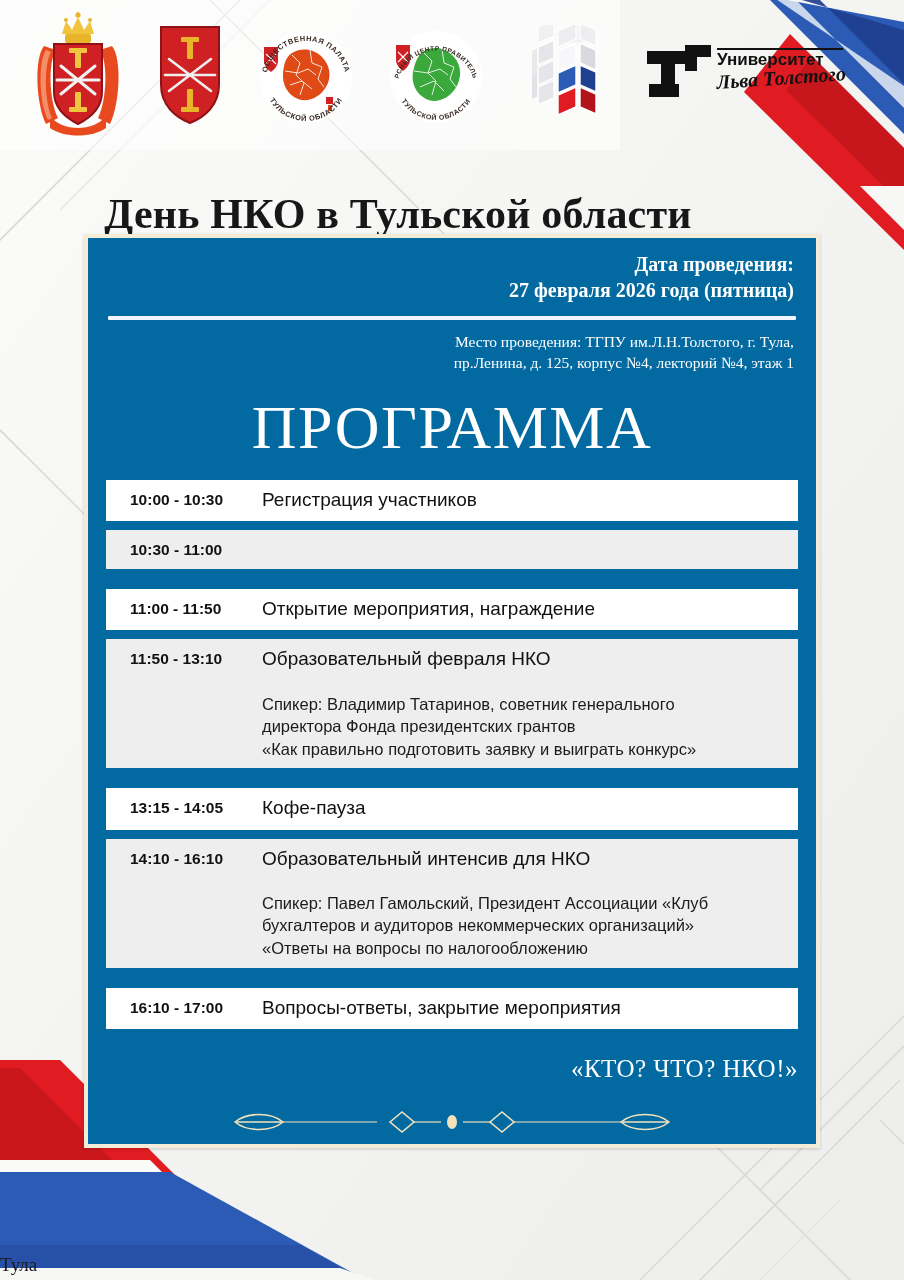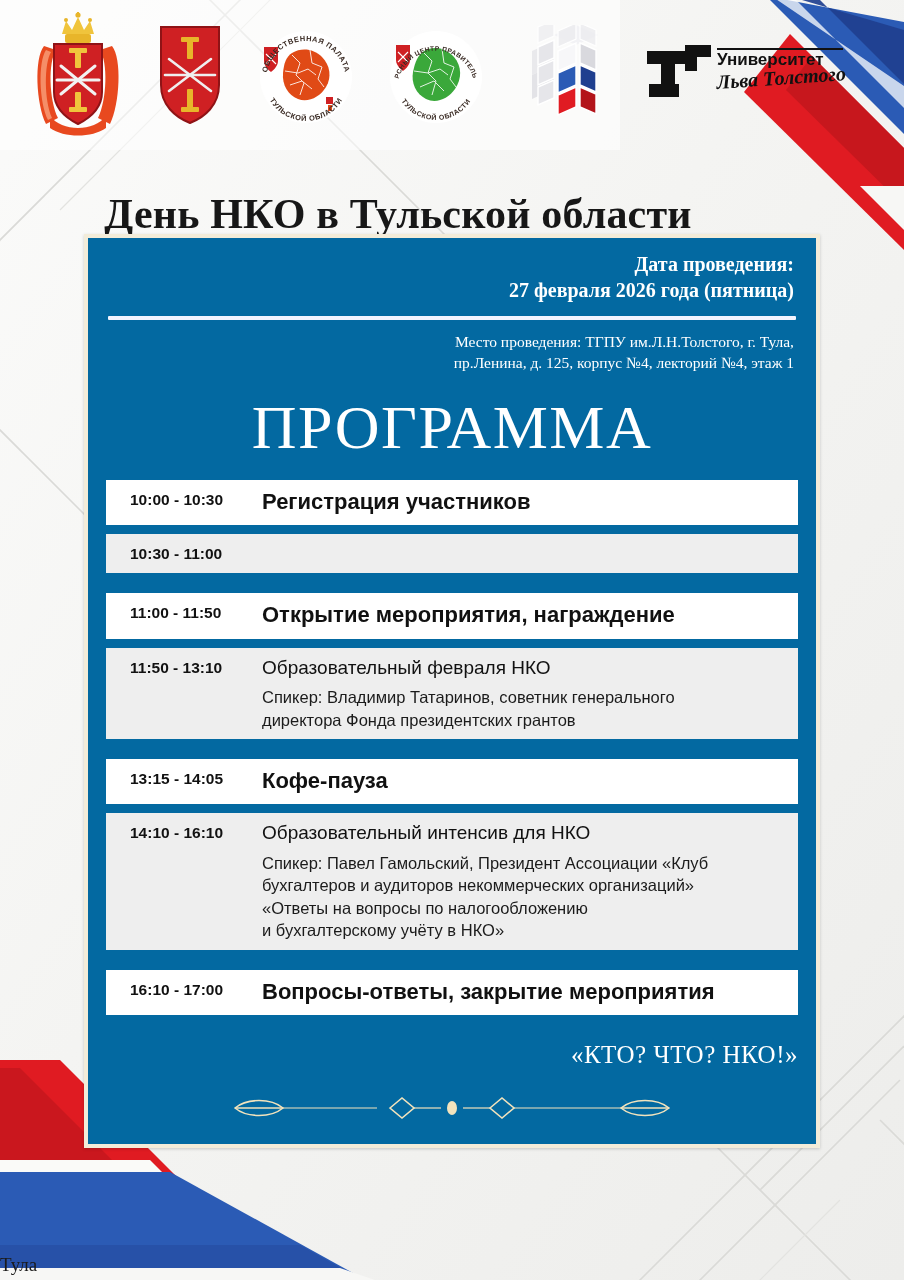--- a/index.html
+++ b/index.html
@@ -82,25 +82,25 @@
   .time{
     flex:0 0 132px;
     font-size:15.5px;font-weight:700;color:#111111;
     line-height:1.5;white-space:nowrap;
     padding-top:1px;
   }
   .content{flex:1 1 auto;min-width:0;}
   .c-main{
     font-size:19px;color:#111111;line-height:1.38;
   }
-  .row.head .c-main{font-weight:700;font-size:22px;}
+  .row.head .c-main{font-weight:400;font-size:19px;}
   .row.detail .c-main{font-weight:400;}
   .c-sub{
     font-size:16.5px;color:#1b1b1b;line-height:1.37;font-weight:400;
-    margin-top:5px;
+    margin-top:20px;
   }
   .c-sub div{white-space:nowrap;}
 
   
   .slogan{
     text-align:right;color:#ffffff;
     font-family:"Liberation Serif", serif;
     font-size:25px;font-weight:400;letter-spacing:.5px;
     margin:26px 0 0 0;
   }
@@ -411,20 +411,21 @@
       </div>
       <div class="row detail spacer-after">
         <div class="time">11:50 - 13:10</div>
         <div class="content">
           <div class="c-main">
             <div>Образовательный февраля НКО</div>
           </div>
           <div class="c-sub">
             <div>Спикер: Владимир Татаринов, советник генерального</div>
             <div>директора Фонда президентских грантов</div>
+            <div>«Как правильно подготовить заявку и выиграть конкурс»</div>
           </div>
         </div>
       </div>
       <div class="row head">
         <div class="time">13:15 - 14:05</div>
         <div class="content">
           <div class="c-main">
             <div>Кофе-пауза</div>
           </div>
         </div>
@@ -432,21 +433,20 @@
       <div class="row detail spacer-after">
         <div class="time">14:10 - 16:10</div>
         <div class="content">
           <div class="c-main">
             <div>Образовательный интенсив для НКО</div>
           </div>
           <div class="c-sub">
             <div>Спикер: Павел Гамольский, Президент Ассоциации «Клуб</div>
             <div>бухгалтеров и аудиторов некоммерческих организаций»</div>
             <div>«Ответы на вопросы по налогообложению</div>
-            <div>и бухгалтерскому учёту в НКО»</div>
           </div>
         </div>
       </div>
       <div class="row head">
         <div class="time">16:10 - 17:00</div>
         <div class="content">
           <div class="c-main">
             <div>Вопросы-ответы, закрытие мероприятия</div>
           </div>
         </div>

